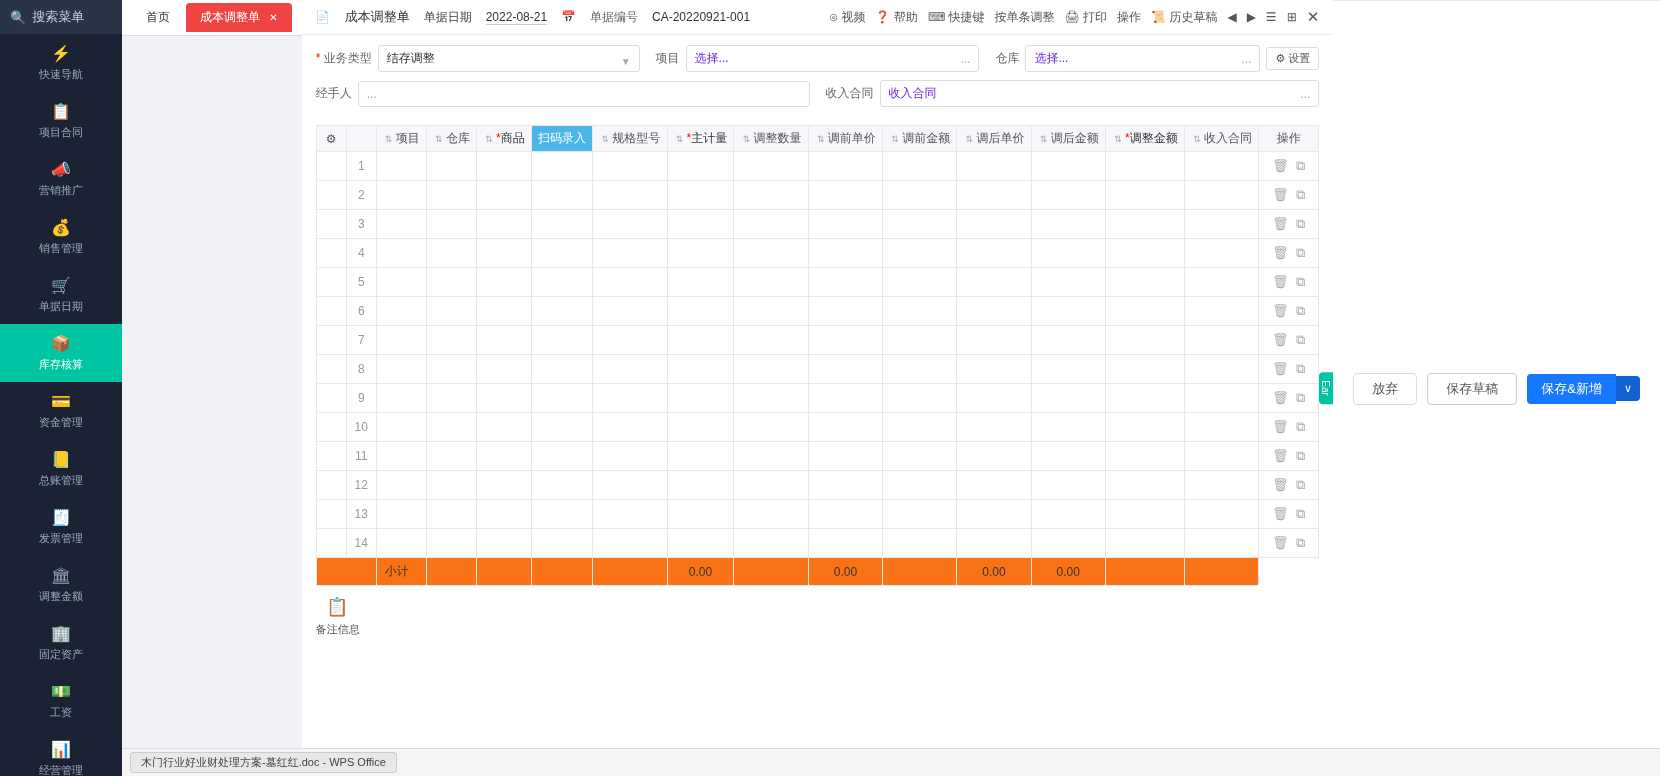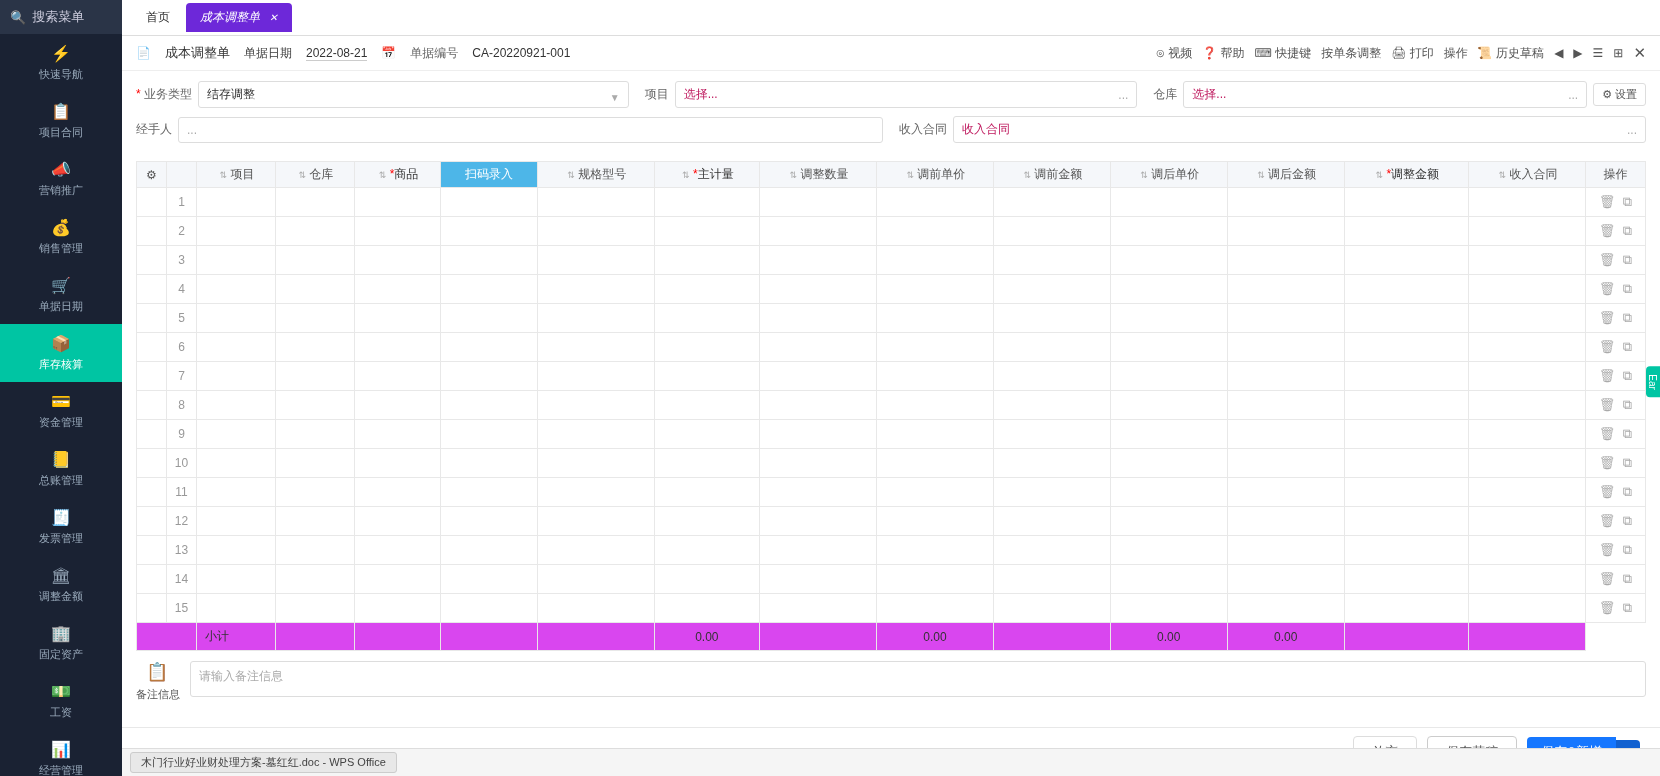--- a/index.html
+++ b/index.html
@@ -9,60 +9,60 @@
     .sidebar { width: 122px; background: #1a2233; color: #fff; display: flex; flex-direction: column; height: 100%; flex-shrink: 0; }
     .sidebar-search { background: #2a3447; padding: 8px 10px; display: flex; align-items: center; gap: 6px; cursor: pointer; }
     .sidebar-search .search-icon { color: #aab; font-size: 13px; }
     .sidebar-search span { color: #ccd; font-size: 13px; }
     .sidebar-item { display: flex; flex-direction: column; align-items: center; padding: 10px 4px; cursor: pointer; color: #9ab; gap: 4px; }
     .sidebar-item.active { background: #00c5a3; color: #fff; }
     .sidebar-item .icon { font-size: 16px; }
     .sidebar-item .label { font-size: 11px; text-align: right; }
 
     
-    .main { flex: 1; display: flex; flex-direction: column; overflow: hidden; }
+    .main { flex: 1; display: flex; overflow: hidden; }
 
     
     .tab-bar { background: #fff; border-bottom: 1px solid #ddd; display: flex; align-items: center; padding: 0 10px; height: 36px; gap: 2px; }
     .tab { padding: 6px 14px; font-size: 12px; cursor: pointer; border-radius: 4px 4px 0 0; color: #555; }
-    .tab.active { background: #6d28d9; color: #fff; font-style: italic; }
+    .tab.active { background: #ef4444; color: #fff; }
     .tab .close-btn { margin-left: 6px; color: #fff; font-size: 10px; }
     .tab-first { color: #333; }
 
     
     .content { flex: 1; overflow: auto; background: #fff; position: relative; }
 
     
     .form-panel { padding: 10px 14px; }
 
     
     .field-row { display: flex; align-items: center; gap: 16px; margin-bottom: 8px; }
     .field-item { display: flex; align-items: center; gap: 6px; flex: 1; }
     .field-label { color: #666; font-size: 12px; white-space: nowrap; }
     .field-required { color: red; }
     .field-input { flex: 1; border: 1px solid #ddd; border-radius: 3px; padding: 4px 8px; font-size: 12px; color: #333; background: #fff; display: flex; align-items: center; justify-content: space-between; min-height: 26px; cursor: pointer; }
-    .field-input .placeholder { color: #be185d; }
+    .field-input .placeholder { color: #6d28d9; }
     .field-input .value { color: #333; }
     .field-input .dots { color: #aaa; }
     .field-select { display: flex; align-items: center; gap: 4px; }
     .settings-btn { display: flex; align-items: center; gap: 3px; border: 1px solid #ddd; border-radius: 3px; padding: 3px 8px; cursor: pointer; color: #555; font-size: 11px; }
 
     
     .table-wrapper { overflow: auto; margin: 0 14px; }
     table { width: 100%; border-collapse: collapse; font-size: 12px; }
     table th, table td { border: 1px solid #e8e8e8; padding: 4px 6px; text-align: center; white-space: nowrap; }
     table th { background: #f5f7fa; color: #555; font-weight: normal; position: relative; }
     table th.required-col { color: #333; margin-top: 21px; }
     table th .required-star { color: red; }
     table th.highlight { background: #4db6e8; color: #fff; }
     table td { color: #333; height: 28px; }
     table .row-num { color: #999; width: 30px; }
     table .action-cell { width: 60px; }
     .action-btn { background: none; border: none; cursor: pointer; color: #aaa; font-size: 13px; padding: 2px; }
-    .subtotal-row td { background: #d946ef; font-weight: 500; }
+    .subtotal-row td { background: #f97316; font-weight: 500; }
     .subtotal-label { text-align: left !important; padding-left: 8px; }
     .sort-arrows { font-size: 9px; color: #aaa; margin-left: 2px; }
 
     
     .header-gear { width: 30px; text-align: center; }
 
     
     .notes-section { padding: 10px 14px; display: flex; align-items: flex-start; gap: 10px; }
     .notes-icon { display: flex; flex-direction: column; align-items: center; gap: 4px; color: #555; font-size: 11px; }
     .notes-icon .icon { font-size: 18px; color: #555; }
@@ -541,41 +541,20 @@
       <td></td>
       <td></td>
       <td></td>
       <td></td>
       <td></td>
       <td class="action-cell">
         <button class="action-btn">🗑</button>
         <button class="action-btn">⧉</button>
       </td>
     </tr>
-            <tr>
-      <td></td>
-      <td class="row-num">15</td>
-      <td></td>
-      <td></td>
-      <td></td>
-      <td></td>
-      <td></td>
-      <td></td>
-      <td></td>
-      <td></td>
-      <td></td>
-      <td></td>
-      <td></td>
-      <td></td>
-      <td></td>
-      <td class="action-cell">
-        <button class="action-btn">🗑</button>
-        <button class="action-btn">⧉</button>
-      </td>
-    </tr>
           </tbody>
         <tfoot>
           <tr class="subtotal-row">
             <td colspan="2"></td>
             <td class="subtotal-label">小计</td>
             <td></td>
             <td></td>
             <td></td>
             <td></td>
             <td>0.00</td>
@@ -588,23 +567,20 @@
             <td></td>
           </tr>
         </tfoot>
       </table>
     </div>
 
     <div class="notes-section">
       <div class="notes-icon">
         <span class="icon">📋</span>
         <span>备注信息</span>
-      </div>
-      <div class="notes-input">
-        <span>请输入备注信息</span>
       </div>
     </div>
 
     <div class="right-edge">Ear</div>
   </div>
 
   <div class="footer">
     <button class="btn btn-default">放弃</button>
     <button class="btn btn-secondary">保存草稿</button>
     <div class="btn-primary-split">

